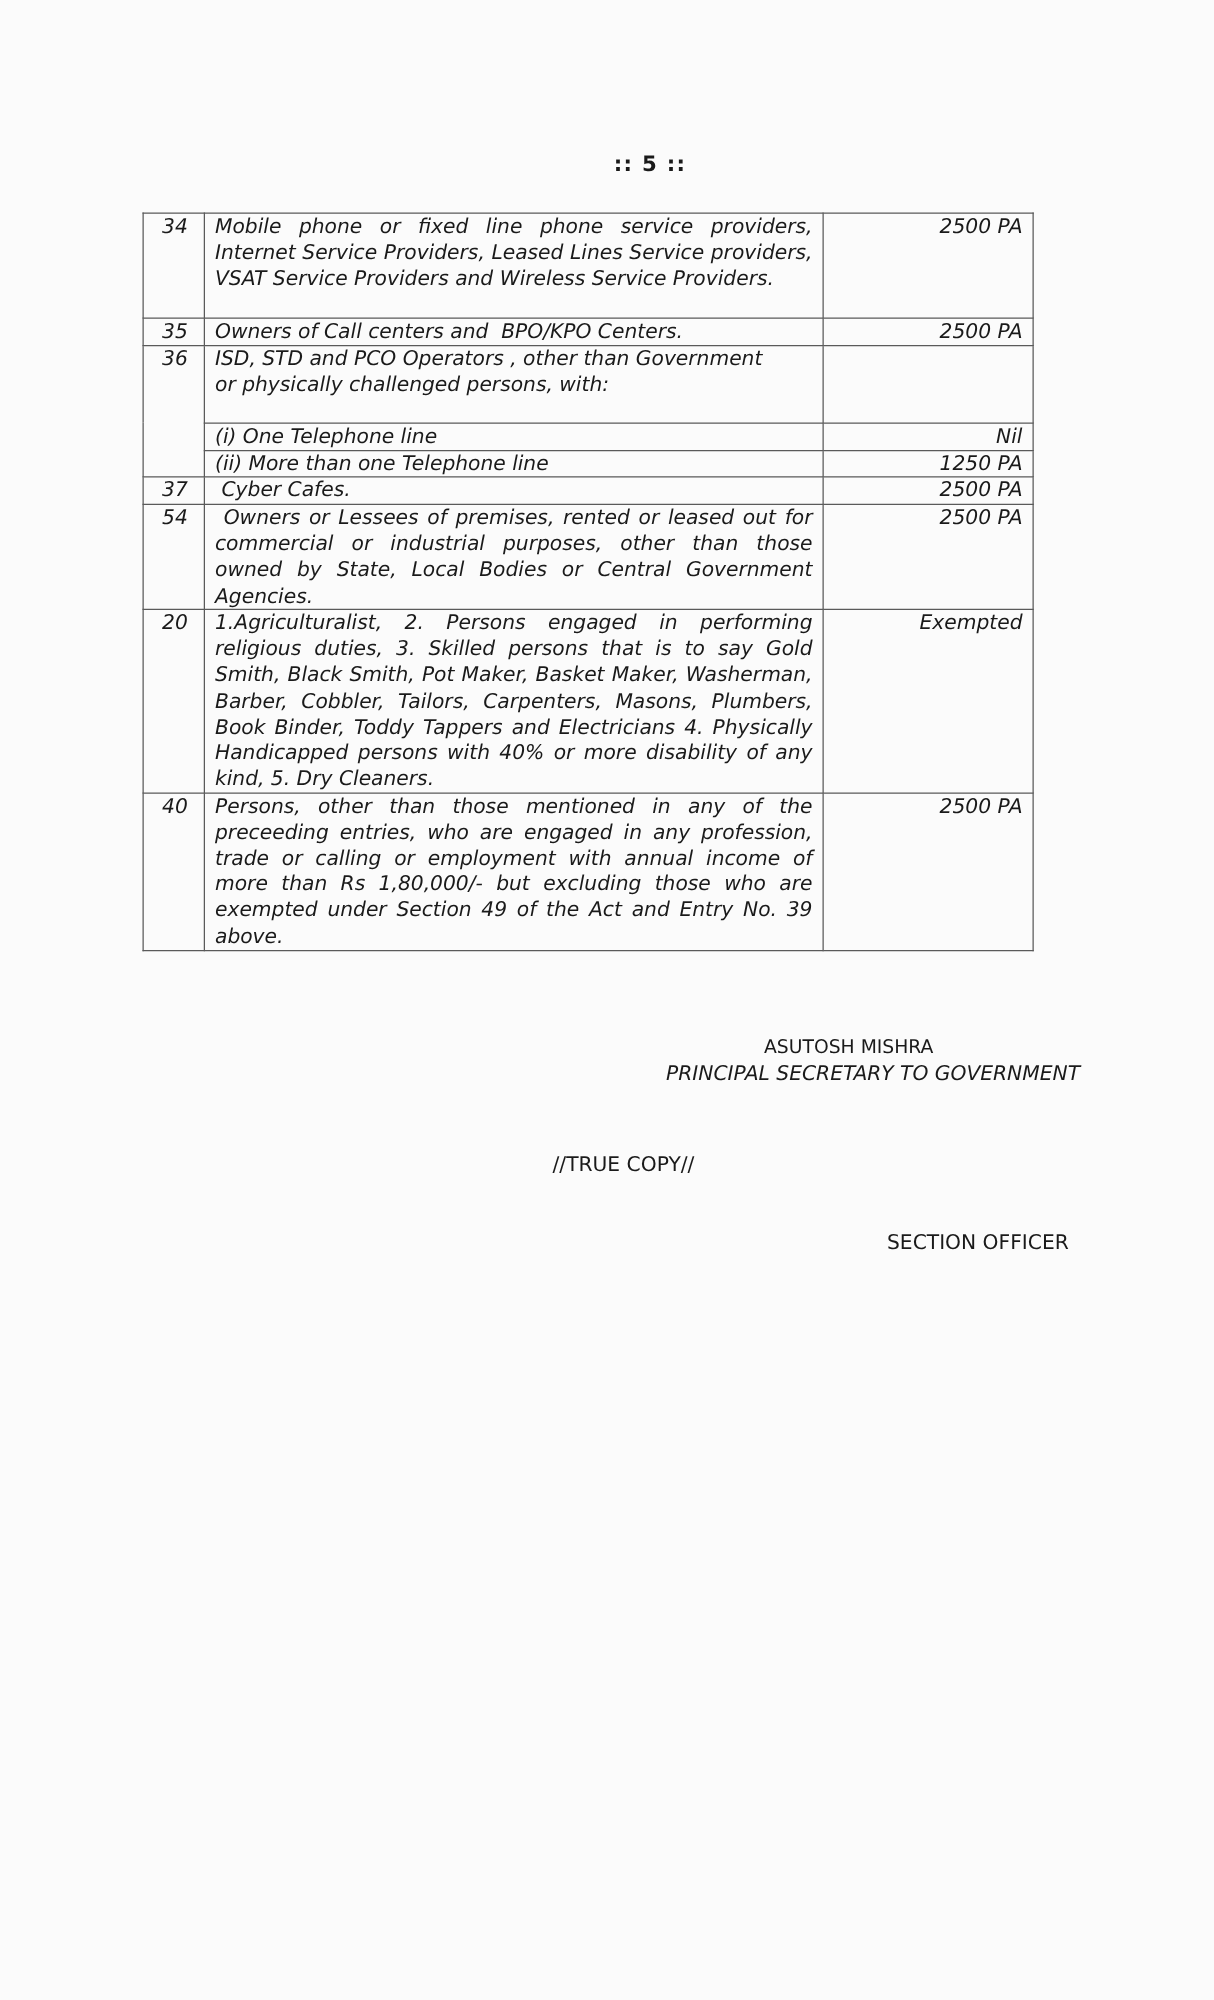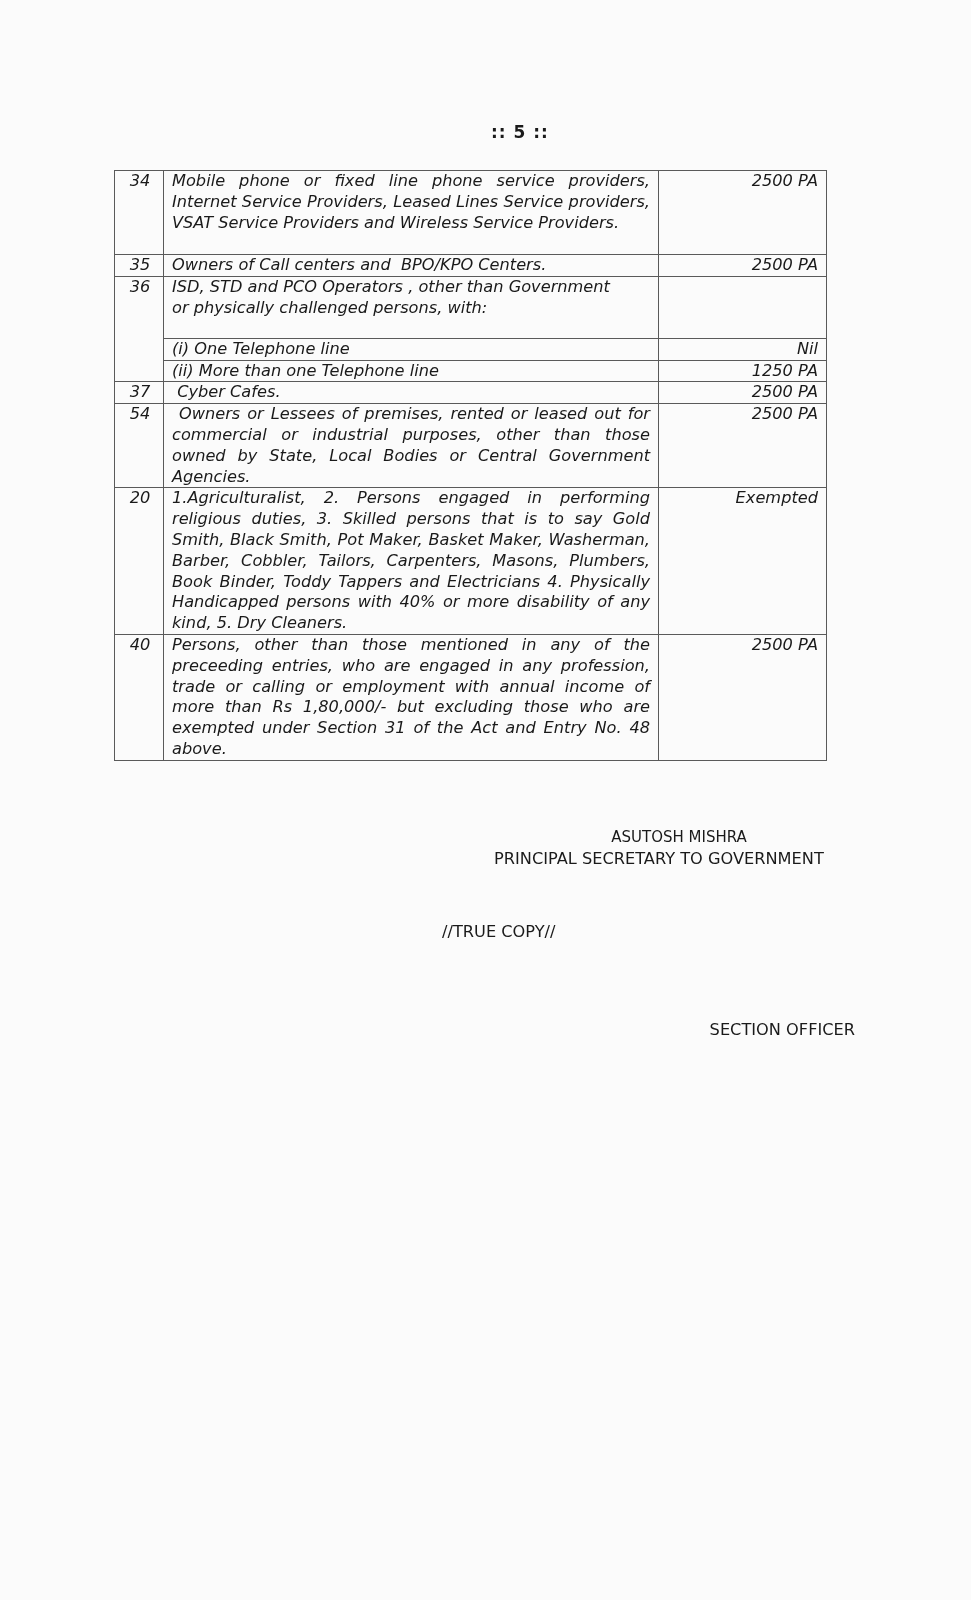--- a/index.html
+++ b/index.html
@@ -64,31 +64,33 @@
       left: 494px;
       width: 370px;
       text-align: center;
       font-size: 15px;
     }
     .sig-title {
       position: absolute;
       top: 849px;
       left: 494px;
       width: 370px;
+      text-align: right;
       font-size: 16.2px;
+      font-style: italic;
     }
     .true-copy {
       position: absolute;
       top: 922px;
       left: 442px;
       font-size: 16.2px;
     }
     .section-officer {
       position: absolute;
-      top: 1020px;
+      top: 984px;
       left: 560px;
       width: 295px;
       text-align: right;
       font-size: 16.2px;
     }
   </style>
 </head>
 <body>
 
 <div class="page-number">:: 5 ::</div>
@@ -128,21 +130,21 @@
       <td class="desc" style="white-space:pre-wrap;"> Owners or Lessees of premises, rented or leased out for  commercial or industrial purposes, other than those owned by State, Local Bodies or Central Government Agencies.</td>
       <td class="rate">2500 PA</td>
     </tr>
     <tr>
       <td class="sno">20</td>
       <td class="desc">1.Agriculturalist, 2. Persons engaged in performing religious duties, 3. Skilled persons that is to say Gold Smith, Black Smith, Pot Maker, Basket Maker, Washerman, Barber, Cobbler, Tailors, Carpenters, Masons, Plumbers, Book Binder, Toddy Tappers and Electricians 4. Physically Handicapped persons with 40% or more disability of any kind, 5. Dry Cleaners.</td>
       <td class="rate">Exempted</td>
     </tr>
     <tr>
       <td class="sno">40</td>
-      <td class="desc">Persons, other than those mentioned in any of the preceeding entries, who are engaged in any profession, trade or calling or employment with annual income of more than Rs 1,80,000/- but excluding those who are exempted under Section 31 of the Act and Entry No. 48 above.</td>
+      <td class="desc">Persons, other than those mentioned in any of the preceeding entries, who are engaged in any profession, trade or calling or employment with annual income of more than Rs 1,80,000/- but excluding those who are exempted under Section 49 of the Act and Entry No. 39 above.</td>
       <td class="rate">2500 PA</td>
     </tr>
   </tbody>
 </table>
 
 <div class="sig-name">ASUTOSH MISHRA</div>
 <div class="sig-title">PRINCIPAL SECRETARY TO GOVERNMENT</div>
 <div class="true-copy">//TRUE COPY//</div>
 <div class="section-officer">SECTION OFFICER</div>
 

